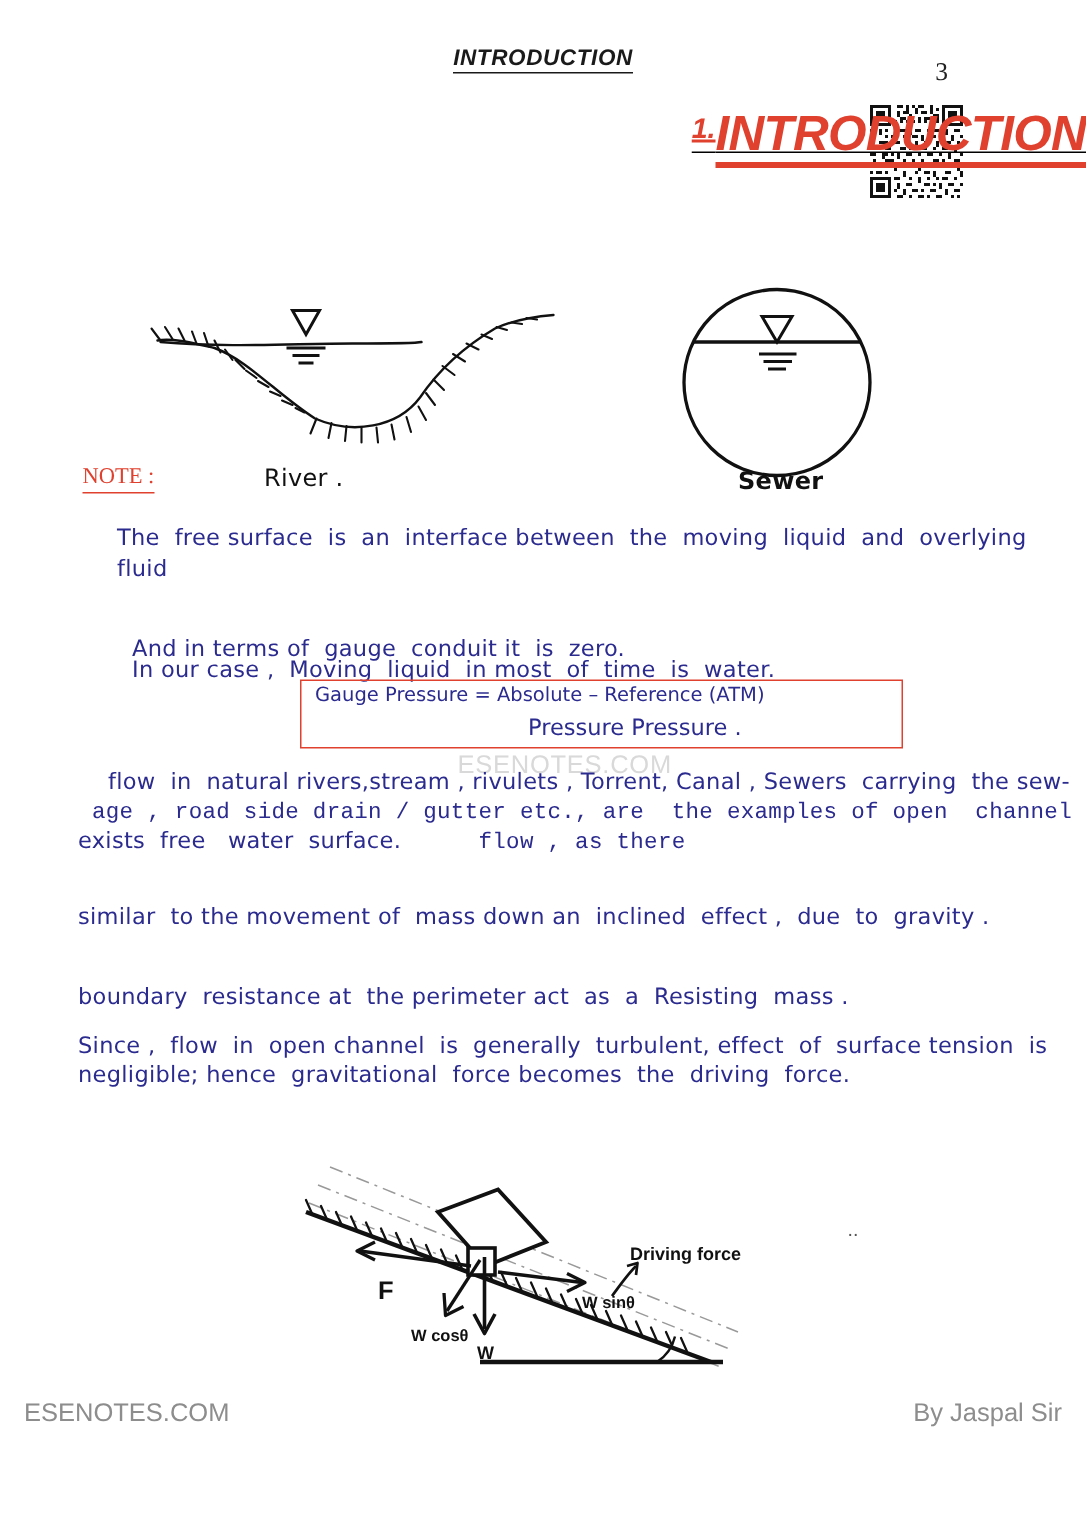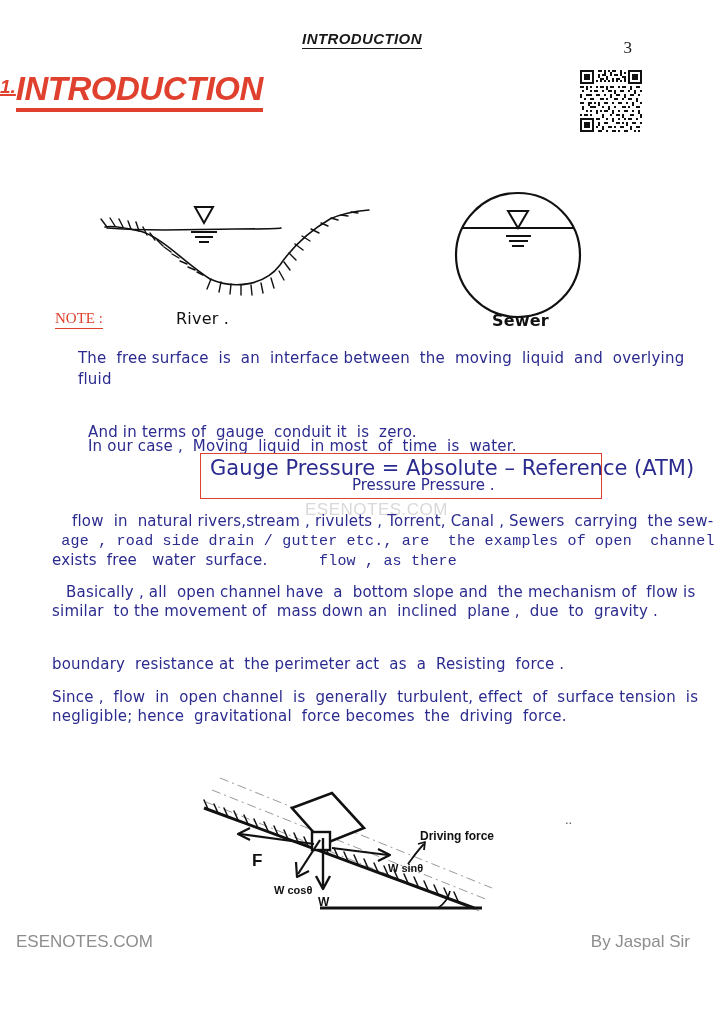--- a/index.html
+++ b/index.html
@@ -13,21 +13,21 @@
     font-family:"Liberation Sans",sans-serif;font-style:italic;font-weight:700;
     font-size:15px;color:#1a1a1a;letter-spacing:.4px;}
   .hdr-title span{border-bottom:1.5px solid #1a1a1a;padding-bottom:1px;}
   .pagenum{position:absolute;right:92px;top:38px;font-size:17px;color:#222;
     font-family:"Liberation Serif",serif;}
 
   
   .qr{position:absolute;left:578px;top:68px;width:66px;height:66px;}
 
   
-  .maintitle{position:absolute;left:0;right:0;top:70px;text-align:left;}
+  .maintitle{position:absolute;left:0;right:0;top:70px;text-align:right;text-decoration:underline;}
   .maintitle .num{font-size:19px;font-weight:700;color:#e0402e;
      font-style:italic;vertical-align:top;position:relative;top:6px;
      text-decoration:underline;text-decoration-thickness:2px;}
   .maintitle .txt{font-size:33px;font-weight:700;font-style:italic;
      color:#e0402e;letter-spacing:-0.5px;
      border-bottom:4px solid #e0402e;padding-bottom:1px;
      font-family:"Liberation Sans",sans-serif;}
 
   
   .hw{position:absolute;color:#2b2b8f;
@@ -36,32 +36,32 @@
       letter-spacing:.2px;}
   .hw.tight{line-height:1.3;text-align:center;}
   .note-label{position:absolute;left:55px;top:310px;color:#e0402e;
      font-family:Liberation Serif, serif;font-size:15px;}
   .note-label span{border-bottom:1.5px solid #e0402e;padding-bottom:2px;}
 
   
   .formula-box{position:absolute;left:200px;top:453px;width:402px;height:46px;
      border:1.6px solid #e0402e;box-sizing:border-box;}
   .formula-l1{position:absolute;left:210px;top:456px;color:#2b2b8f;
-     font-family:"DejaVu Sans",sans-serif;font-size:21px;}
+     font-family:"DejaVu Sans",sans-serif;font-size:13px;}
   .formula-l2{position:absolute;left:352px;top:476px;color:#2b2b8f;
      font-family:"DejaVu Sans",sans-serif;font-size:15px;}
 
   
   .watermark{position:absolute;color:#d9d9d9;font-size:17px;
      font-family:"Liberation Sans",sans-serif;letter-spacing:.5px;}
 
   
   .footer-left{position:absolute;left:16px;top:932px;color:#8d8d8d;
      font-size:17px;font-family:"Liberation Sans",sans-serif;}
-  .footer-right{position:absolute;right:34px;top:932px;color:#8d8d8d;
+  .footer-right{position:absolute;right:16px;top:932px;color:#8d8d8d;
      font-size:17px;font-family:"Liberation Sans",sans-serif;}
 
   svg{display:block;}
   .dlabel{font-family:"Liberation Sans",sans-serif;font-weight:700;fill:#111;}
 </style>
 </head>
 <body>
 
 <div class="page">
 
@@ -312,24 +312,23 @@
   <div class="formula-box"></div>
   <div class="formula-l1">Gauge Pressure  =  Absolute    –  Reference        (ATM)</div>
   <div class="formula-l2">Pressure                 Pressure .</div>
 
   <div class="watermark" style="left:305px;top:500px;">ESENOTES.COM</div>
 
   <div class="hw tight" style="left:72px;top:512px;">flow  in  natural rivers,stream , rivulets , Torrent, Canal , Sewers  carrying  the sew-</div>
   <div class="hw tight" style="left:52px;top:532px;font-family:Liberation Mono, monospace;">age , road side drain / gutter etc., are  the examples of open  channel  flow , as there</div>
   <div class="hw tight" style="left:52px;top:551px;">exists  free   water  surface.</div>
 
-  <div class="hw tight" style="left:66px;top:583px;">Basically , all  open channel have  a  bottom slope and  the mechanism of  flow is</div>
-  <div class="hw tight" style="left:52px;top:602px;">similar  to the movement of  mass down an  inclined  plane ,  due  to  gravity .</div>
-
-  <div class="hw tight" style="left:52px;top:655px;">boundary  resistance at  the perimeter act  as  a  Resisting  force .</div>
+  <div class="hw tight" style="left:52px;top:602px;">similar  to the movement of  mass down an  inclined  effect ,  due  to  gravity .</div>
+
+  <div class="hw tight" style="left:52px;top:655px;">boundary  resistance at  the perimeter act  as  a  Resisting  mass .</div>
 
   <div class="hw tight" style="left:52px;top:688px;">Since ,  flow  in  open channel  is  generally  turbulent, effect  of  surface tension  is</div>
   <div class="hw tight" style="left:52px;top:707px;">negligible; hence  gravitational  force becomes  the  driving  force.</div>
 
   <div style="position:absolute;left:192px;top:760px;">
     <svg width="320" height="160" viewBox="0 0 320 160">
 
       <g stroke="#999" stroke-width="1" fill="none" stroke-dasharray="9 4 2 4">
         <line x1="28" y1="18" x2="300" y2="128"></line>
         <line x1="20" y1="30" x2="296" y2="140"></line>

